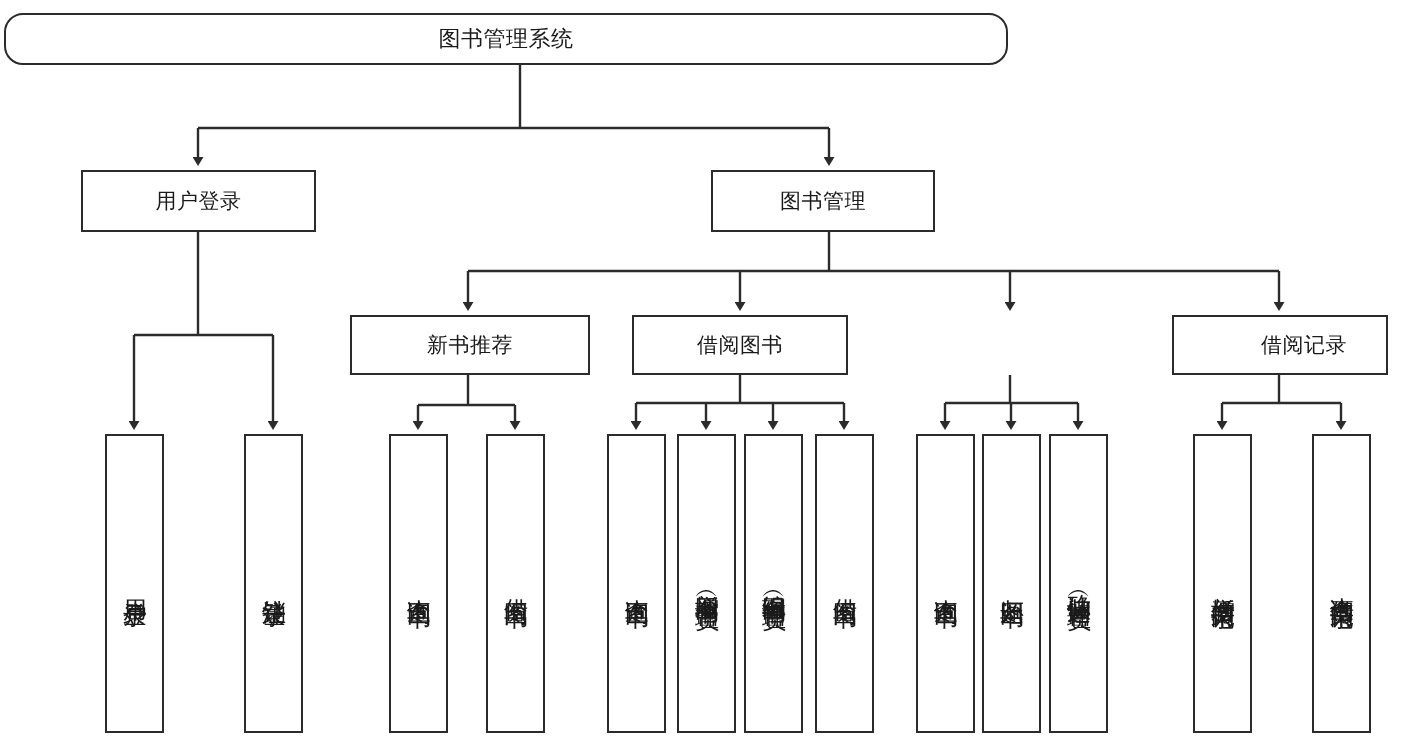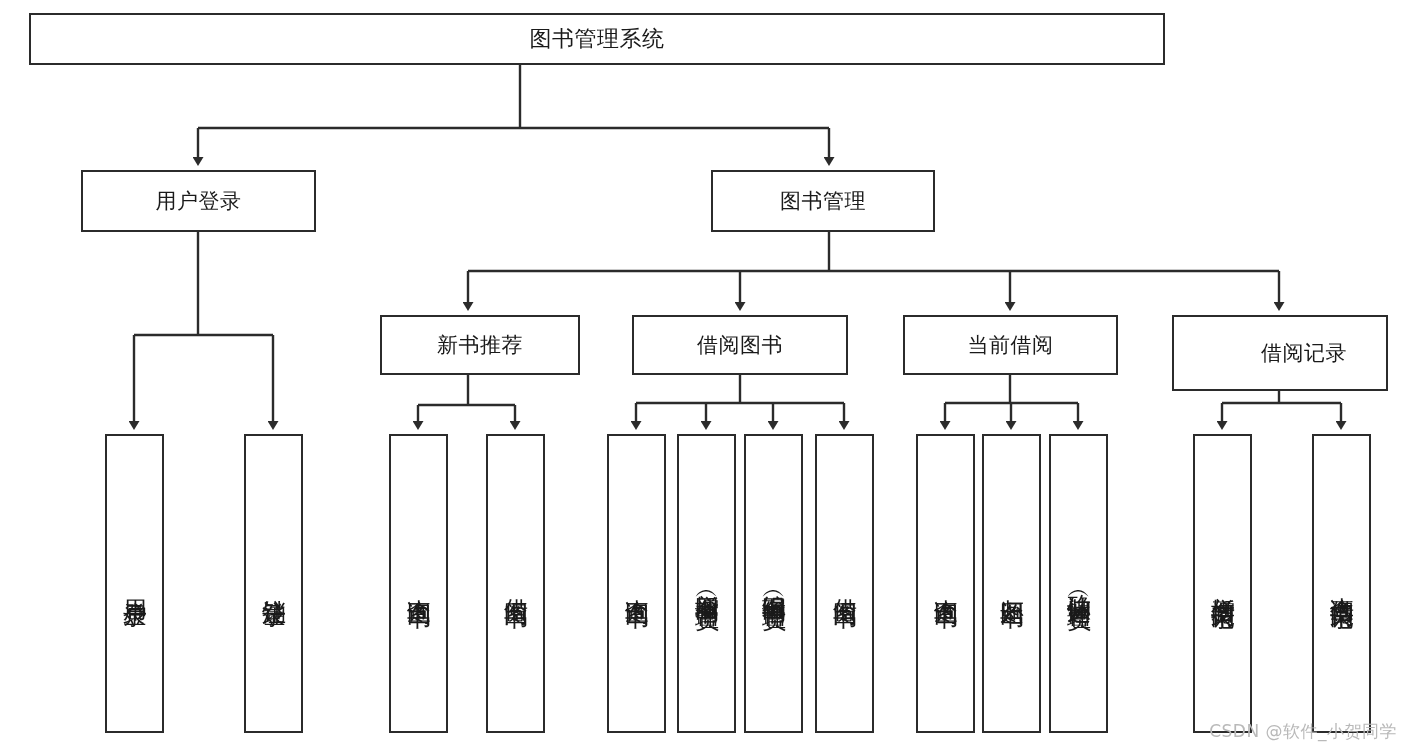--- a/index.html
+++ b/index.html
@@ -118,41 +118,38 @@
       <path d="M1011,403 L1011,422" marker-end="url(#arrow)"></path>
       <path d="M1078,403 L1078,422" marker-end="url(#arrow)"></path>
 
       <path d="M1279,375 L1279,403"></path>
       <path d="M1222,403 L1341,403"></path>
       <path d="M1222,403 L1222,422" marker-end="url(#arrow)"></path>
       <path d="M1341,403 L1341,422" marker-end="url(#arrow)"></path>
     </g>
   </svg>
 
-  <div class="node" id="root-node" style="left:29px; top:13px; width:1136px; height:52px;">
+  <div class="node" id="root-node" style="left:4px; top:13px; width:1004px; height:52px;border-radius:19px;">
     <span class="lbl">图书管理系统</span>
   </div>
 
   <div class="node" style="left:81px; top:170px; width:235px; height:62px;">
     <span class="lbl">用户登录</span>
   </div>
   <div class="node" style="left:711px; top:170px; width:224px; height:62px;">
     <span class="lbl">图书管理</span>
   </div>
 
-  <div class="node" style="left:380px; top:315px; width:200px; height:60px;">
+  <div class="node" style="left:350px; top:315px; width:240px; height:60px;">
     <span class="lbl">新书推荐</span>
   </div>
   <div class="node" style="left:632px; top:315px; width:216px; height:60px;">
     <span class="lbl">借阅图书</span>
   </div>
-  <div class="node" style="left:903px; top:315px; width:215px; height:60px;">
-    <span class="lbl">当前借阅</span>
-  </div>
-  <div class="node" style="left:1172px; top:315px; width:216px; height:76px;padding-left:48px;">
+  <div class="node" style="left:1172px; top:315px; width:216px; height:60px;padding-left:48px;">
     <span class="lbl">借阅记录</span>
   </div>
 
   <div class="node vert" style="left:105px; top:434px; width:59px; height:299px;">
     <span class="lbl">用户登录</span>
   </div>
   <div class="node vert" style="left:244px; top:434px; width:59px; height:299px;">
     <span class="lbl">注销登录</span>
   </div>
 
@@ -186,14 +183,13 @@
     <span class="lbl">确认归还（管理员）</span>
   </div>
 
   <div class="node vert" style="left:1193px; top:434px; width:59px; height:299px;">
     <span class="lbl">新增借阅记录</span>
   </div>
   <div class="node vert" style="left:1312px; top:434px; width:59px; height:299px;">
     <span class="lbl">查询借阅记录</span>
   </div>
 
-  <div id="watermark">CSDN @软件_小贺同学</div>
 </div>
 
 </body></html>

